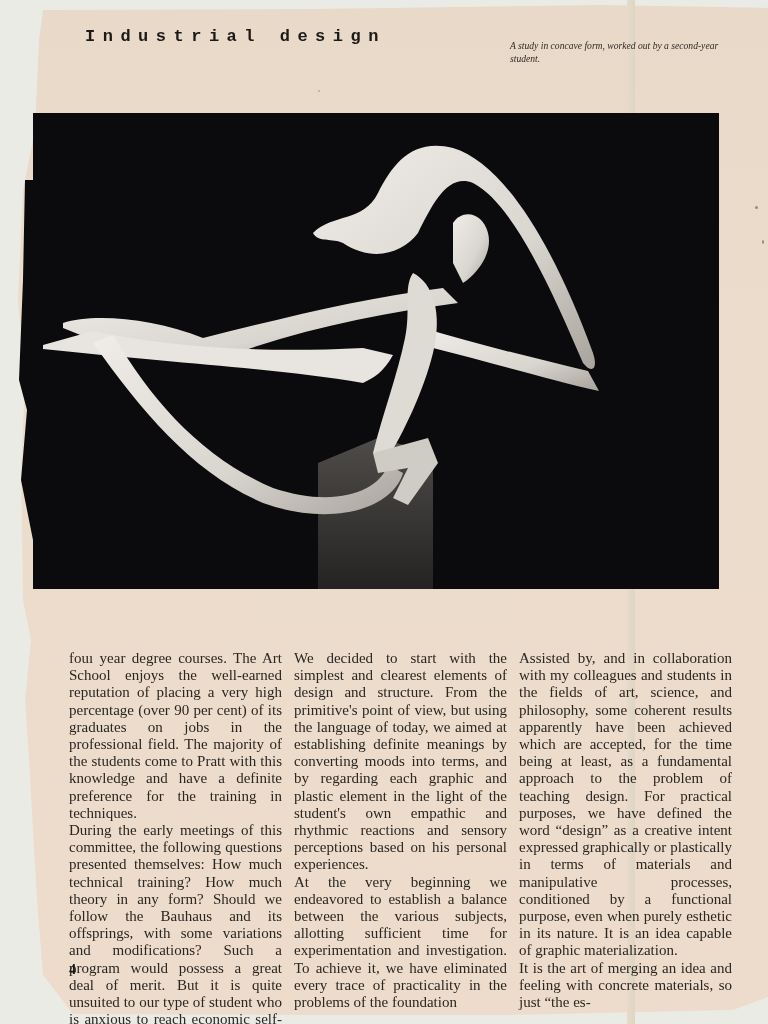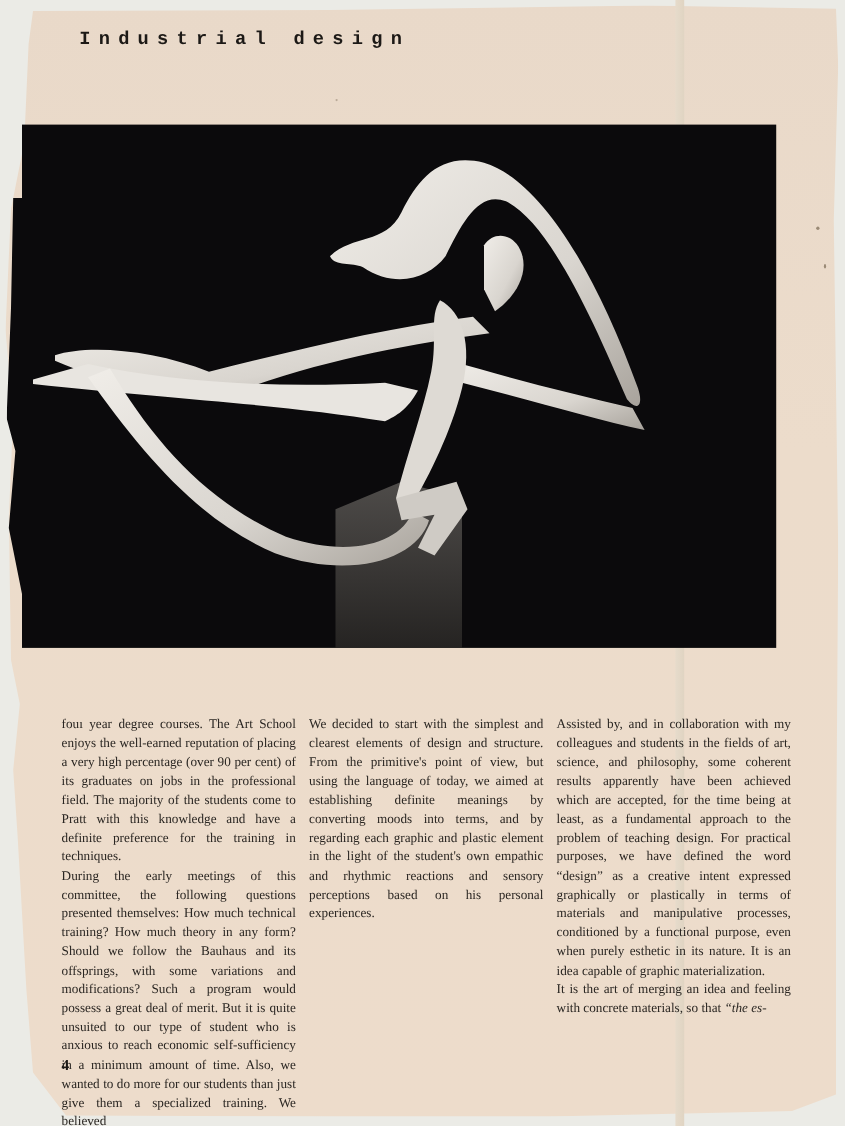--- a/index.html
+++ b/index.html
@@ -3,21 +3,21 @@
 <meta charset="utf-8">
 <style>
   html, body { margin: 0; padding: 0; }
   body {
     width: 768px; height: 1024px; overflow: hidden;
     background: #ebebe6;
     position: relative;
     font-family: "Liberation Serif", "DejaVu Serif", serif;
   }
   .page {
-    position: absolute; left: 0; top: 0; width: 622px; height: 1024px;
+    position: absolute; left: 13px; top: 0; width: 622px; height: 1024px;
   }
   .paper {
     position: absolute; left: 0; top: 0; width: 768px; height: 1024px;
     background: linear-gradient(180deg, #e9d9c9 0%, #ecdccb 40%, #eddccb 100%);
     clip-path: polygon(
       30px 10px, 300px 9px, 588px 5px, 760px 8px, 762px 60px, 758px 200px,
       762px 500px, 760px 800px, 760px 995px, 720px 1010px, 500px 1015px,
       300px 1015px, 60px 1014px, 30px 975px, 24px 900px, 16px 760px,
       12px 700px, 18px 640px, 10px 600px, 8px 470px, 12px 380px, 5px 300px,
       10px 190px, 22px 130px, 26px 40px
@@ -52,39 +52,40 @@
     background: #0b0a0c;
     clip-path: polygon(6px 0, 20px 0, 20px 360px, 14px 360px, 2px 300px, 8px 230px, 0 200px, 4px 100px);
   }
   .photo svg { position: absolute; left: 0; top: 0; }
   .columns {
     position: absolute; left: 56px; top: 650px; width: 664px; height: 310px;
     display: flex; gap: 12px;
   }
   .col {
     width: 213px;
-    font-size: 12px; line-height: 17.2px; color: #2a2622;
+    font-size: 15px; line-height: 17.2px; color: #2a2622;
     text-align: justify;
   }
   .col p { margin: 0; text-indent: 0; }
-  .col .it { font-style: italic; }
+  .col .it { }
   .page-number {
     position: absolute; left: 56px; top: 962px;
     font-weight: bold; font-size: 14px; color: #1c1916;
   }
   .speck { position: absolute; background: #9a8a76; border-radius: 50%; }
 </style>
 </head>
 <body>
 
 <div class="page">
   <div class="paper"></div>
   <div class="right-edge"></div>
 
   <div class="title">Industrial design</div>
+  <div class="caption">A study in concave form, worked out by a second-year student.</div>
 
   <div class="photo-left-tear"></div>
   <div class="photo">
     <svg width="686" height="476" viewBox="0 0 686 476">
       <defs>
         <linearGradient id="sg" x1="0" y1="0" x2="1" y2="1">
           <stop offset="0" stop-color="#f0ede8"></stop>
           <stop offset="0.6" stop-color="#d9d5cf"></stop>
           <stop offset="1" stop-color="#a8a39c"></stop>
         </linearGradient>
@@ -114,24 +115,25 @@
     </svg>
   </div>
 
   <div class="columns">
     <div class="col">
       <p>fouı year degree courses. The Art School enjoys the well-earned reputation of placing a very high percentage (over 90 per cent) of its graduates on jobs in the professional field. The majority of the students come to Pratt with this knowledge and have a definite preference for the training in techniques.</p>
       <p>During the early meetings of this committee, the following questions presented themselves: How much technical training? How much theory in any form? Should we follow the Bauhaus and its offsprings, with some variations and modifications? Such a program would possess a great deal of merit. But it is quite unsuited to our type of student who is anxious to reach economic self-sufficiency in a minimum amount of time. Also, we wanted to do more for our students than just give them a specialized training. We believed</p>
     </div>
     <div class="col">
       <p>We decided to start with the simplest and clearest elements of design and structure. From the primitive's point of view, but using the language of today, we aimed at establishing definite meanings by converting moods into terms, and by regarding each graphic and plastic element in the light of the student's own empathic and rhythmic reactions and sensory perceptions based on his personal experiences.</p>
+      <p>At the very beginning we endeavored to establish a balance between the various subjects, allotting sufficient time for experimentation and investigation. To achieve it, we have eliminated every trace of practicality in the problems of the foundation</p>
     </div>
     <div class="col">
       <p>Assisted by, and in collaboration with my colleagues and students in the fields of art, science, and philosophy, some coherent results apparently have been achieved which are accepted, for the time being at least, as a fundamental approach to the problem of teaching design. For practical purposes, we have defined the word “design” as a creative intent expressed graphically or plastically in terms of materials and manipulative processes, conditioned by a functional purpose, even when purely esthetic in its nature. It is an idea capable of graphic materialization.</p>
-      <p><span>It is the art of merging an idea and feeling with concrete materials, so that </span><span class="it">“the es-</span></p>
+      <p><span>It is the art of merging an idea and feeling with concrete materials, so just </span><span class="it">“the es-</span></p>
     </div>
   </div>
 
   <div class="page-number">4</div>
 
   <div class="speck" style="left:742px;top:206px;width:3px;height:3px;"></div>
   <div class="speck" style="left:749px;top:240px;width:2px;height:4px;"></div>
   <div class="speck" style="left:305px;top:90px;width:2px;height:2px;opacity:.6"></div>
 </div>
 

